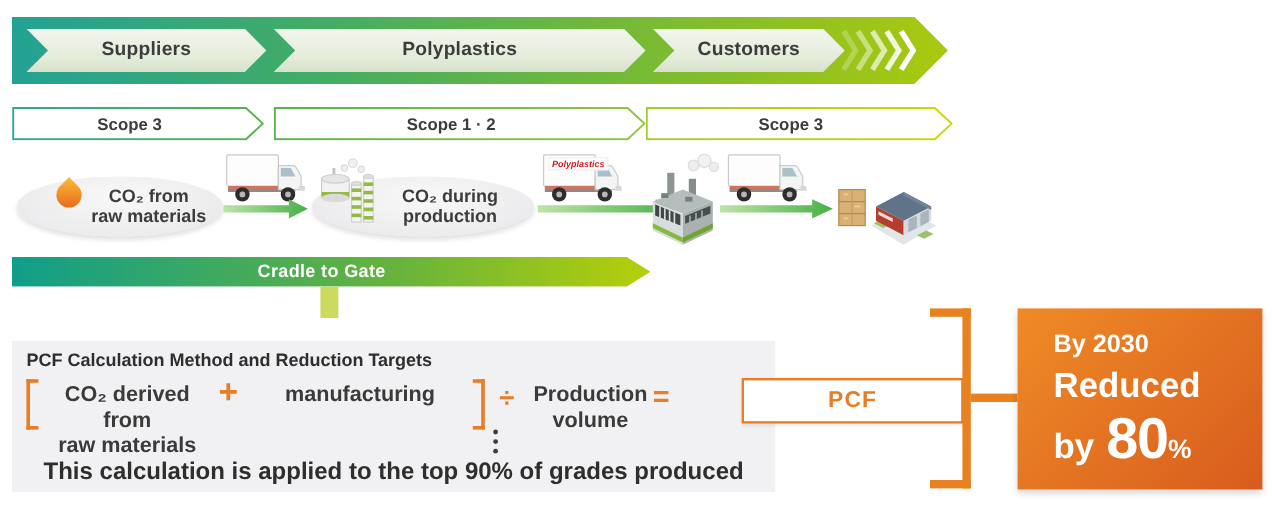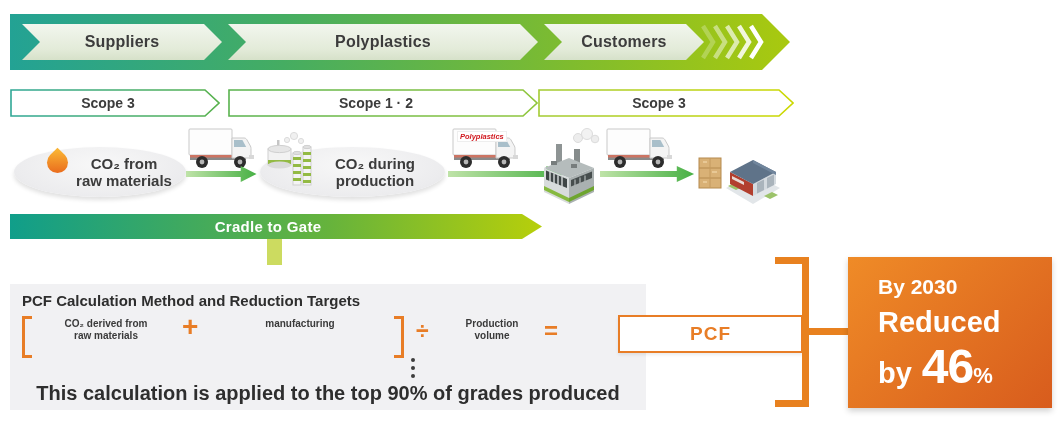--- a/index.html
+++ b/index.html
@@ -47,21 +47,21 @@
     clip-path:polygon(0 0,512px 0,532px 50%,512px 100%,0 100%);
     display:flex; align-items:center; justify-content:center;
     color:#fff; font-size:15px; font-weight:bold; padding-right:16px; letter-spacing:.3px; }
   .cradle-connector { position:absolute; left:267px; top:239px; width:15px; height:26px;
     background:#ccdb60; }
 
   
   .pcf-panel { position:absolute; left:10px; top:264px; width:636px; height:126px;
     background:#f1f1f3;margin-top:20px; }
   .pcf-title { position:absolute; left:12px; top:8px; font-size:15px; font-weight:bold; color:#2e2e2e; }
-  .fterm { position:absolute; top:34px; font-size:10px; font-weight:bold; color:#3a3a3a;
+  .fterm { position:absolute; top:34px; font-size:18px; font-weight:bold; color:#3a3a3a;
     text-align:center; line-height:1.2; }
   .fop { position:absolute; color:#e87d26; font-weight:bold; }
   .bracket { position:absolute; top:32px; width:10px; height:42px; border:3px solid #e87d26; }
   .bracket.open { border-right:none; }
   .bracket.close { border-left:none; }
   .pcf-box { position:absolute; left:608px; top:31px; width:185px; height:38px;
     background:#fff; border:2px solid #e87d26; display:flex; align-items:center; justify-content:center;
     font-size:19px; font-weight:bold; color:#e87d26; letter-spacing:1px;
     box-shadow:0 2px 3px rgba(0,0,0,.08); }
   .vdots { position:absolute; left:401px; top:74px; display:flex; flex-direction:column; gap:4px; }
@@ -288,18 +288,18 @@
   <div class="tb" style="left:775px;top:257px;width:34px;height:7px"></div>
   <div class="tb" style="left:802px;top:257px;width:7px;height:150px"></div>
   <div class="tb" style="left:775px;top:400px;width:34px;height:7px"></div>
   <div class="tb" style="left:809px;top:328px;width:39px;height:7px"></div>
 
   <div class="target-card">
     <div class="target-when">By 2030</div>
     <div class="target-action">Reduced</div>
     <div class="target-line3">
       <span class="target-prefix">by</span>
-      <span class="target-value">46</span>
+      <span class="target-value">80</span>
       <span class="target-unit">%</span>
     </div>
   </div>
 
 </div>
 
 </body></html>

